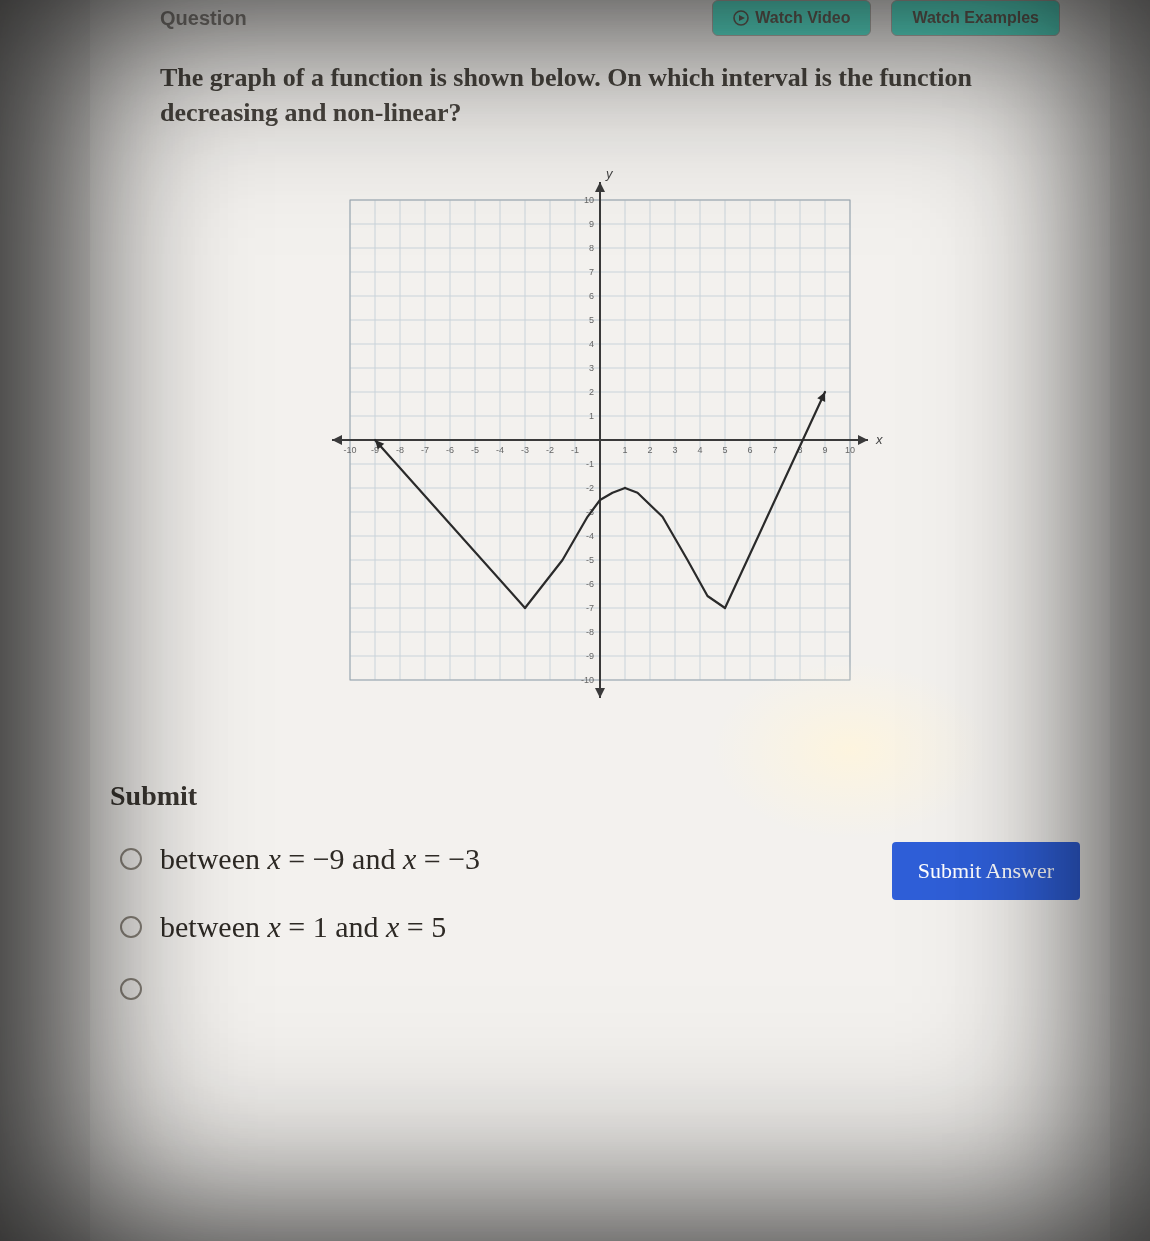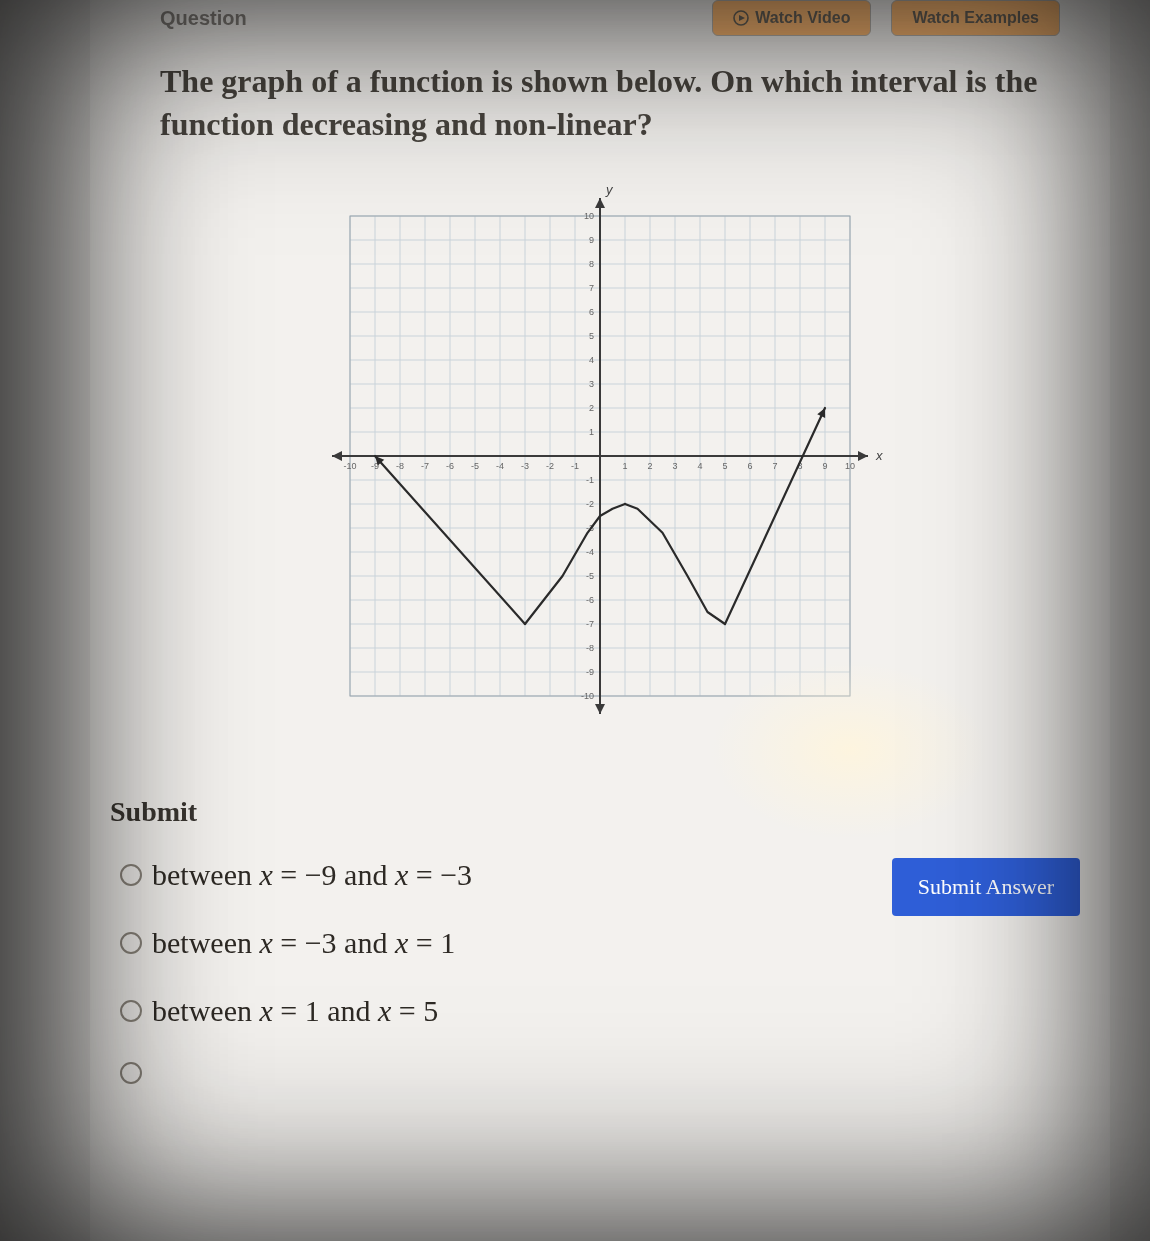--- a/index.html
+++ b/index.html
@@ -36,38 +36,38 @@
   .q-label {
     font-family: Arial, sans-serif;
     font-weight: bold;
     color: #5a5550;
     font-size: 20px;
     flex: 1;
     opacity: 0.7;
   }
   .pill-btn {
     border: 1px solid #b8b4ae;
-    background: #fdba74;
+    background: #5eead4;
     color: #6b655c;
     font-family: Arial, sans-serif;
     font-weight: bold;
     font-size: 16px;
     padding: 8px 20px;
     border-radius: 6px;
     display: flex;
     align-items: center;
     gap: 6px;
     cursor: pointer;
   }
   .play-icon svg { display: block; }
   .question-text {
     font-family: Georgia, serif;
     font-weight: bold;
     color: #4a4640;
-    font-size: 32px;
+    font-size: 26px;
     line-height: 1.35;
     padding: 14px 60px 10px 60px;
   }
   .graph-wrap {
     display: flex;
     justify-content: center;
     padding: 20px 0 30px 0;
   }
   svg.graph { display: block; }
   .answer-heading {
@@ -85,21 +85,21 @@
   .options {
     flex: 1;
     display: flex;
     flex-direction: column;
     gap: 34px;
     padding-left: 20px;
   }
   .option {
     display: flex;
     align-items: center;
-    gap: 10px;
+    gap: 18px;
     font-family: Georgia, serif;
     font-size: 30px;
     color: #2e2a25;
     cursor: pointer;
   }
   .radio {
     width: 22px;
     height: 22px;
     border: 2px solid #8b857c;
     border-radius: 50%;
@@ -258,24 +258,20 @@
   <div class="answer-heading">Submit</div>
 
   <div class="answers-row">
     <div class="options">
         <div class="option">
           <span class="radio"></span>
           <span>between <span class="mathvar">x</span> = −9 and <span class="mathvar">x</span> = −3</span>
         </div>
         <div class="option">
           <span class="radio"></span>
-          <span>between <span class="mathvar">x</span> = −3 and <span class="mathvar">x</span> = 1</span>
-        </div>
-        <div class="option">
-          <span class="radio"></span>
           <span>between <span class="mathvar">x</span> = 1 and <span class="mathvar">x</span> = 5</span>
         </div>
         <div class="option">
           <span class="radio"></span>
         </div>
       </div>
     <button class="submit-btn">Submit Answer</button>
   </div>
 
 </div>

